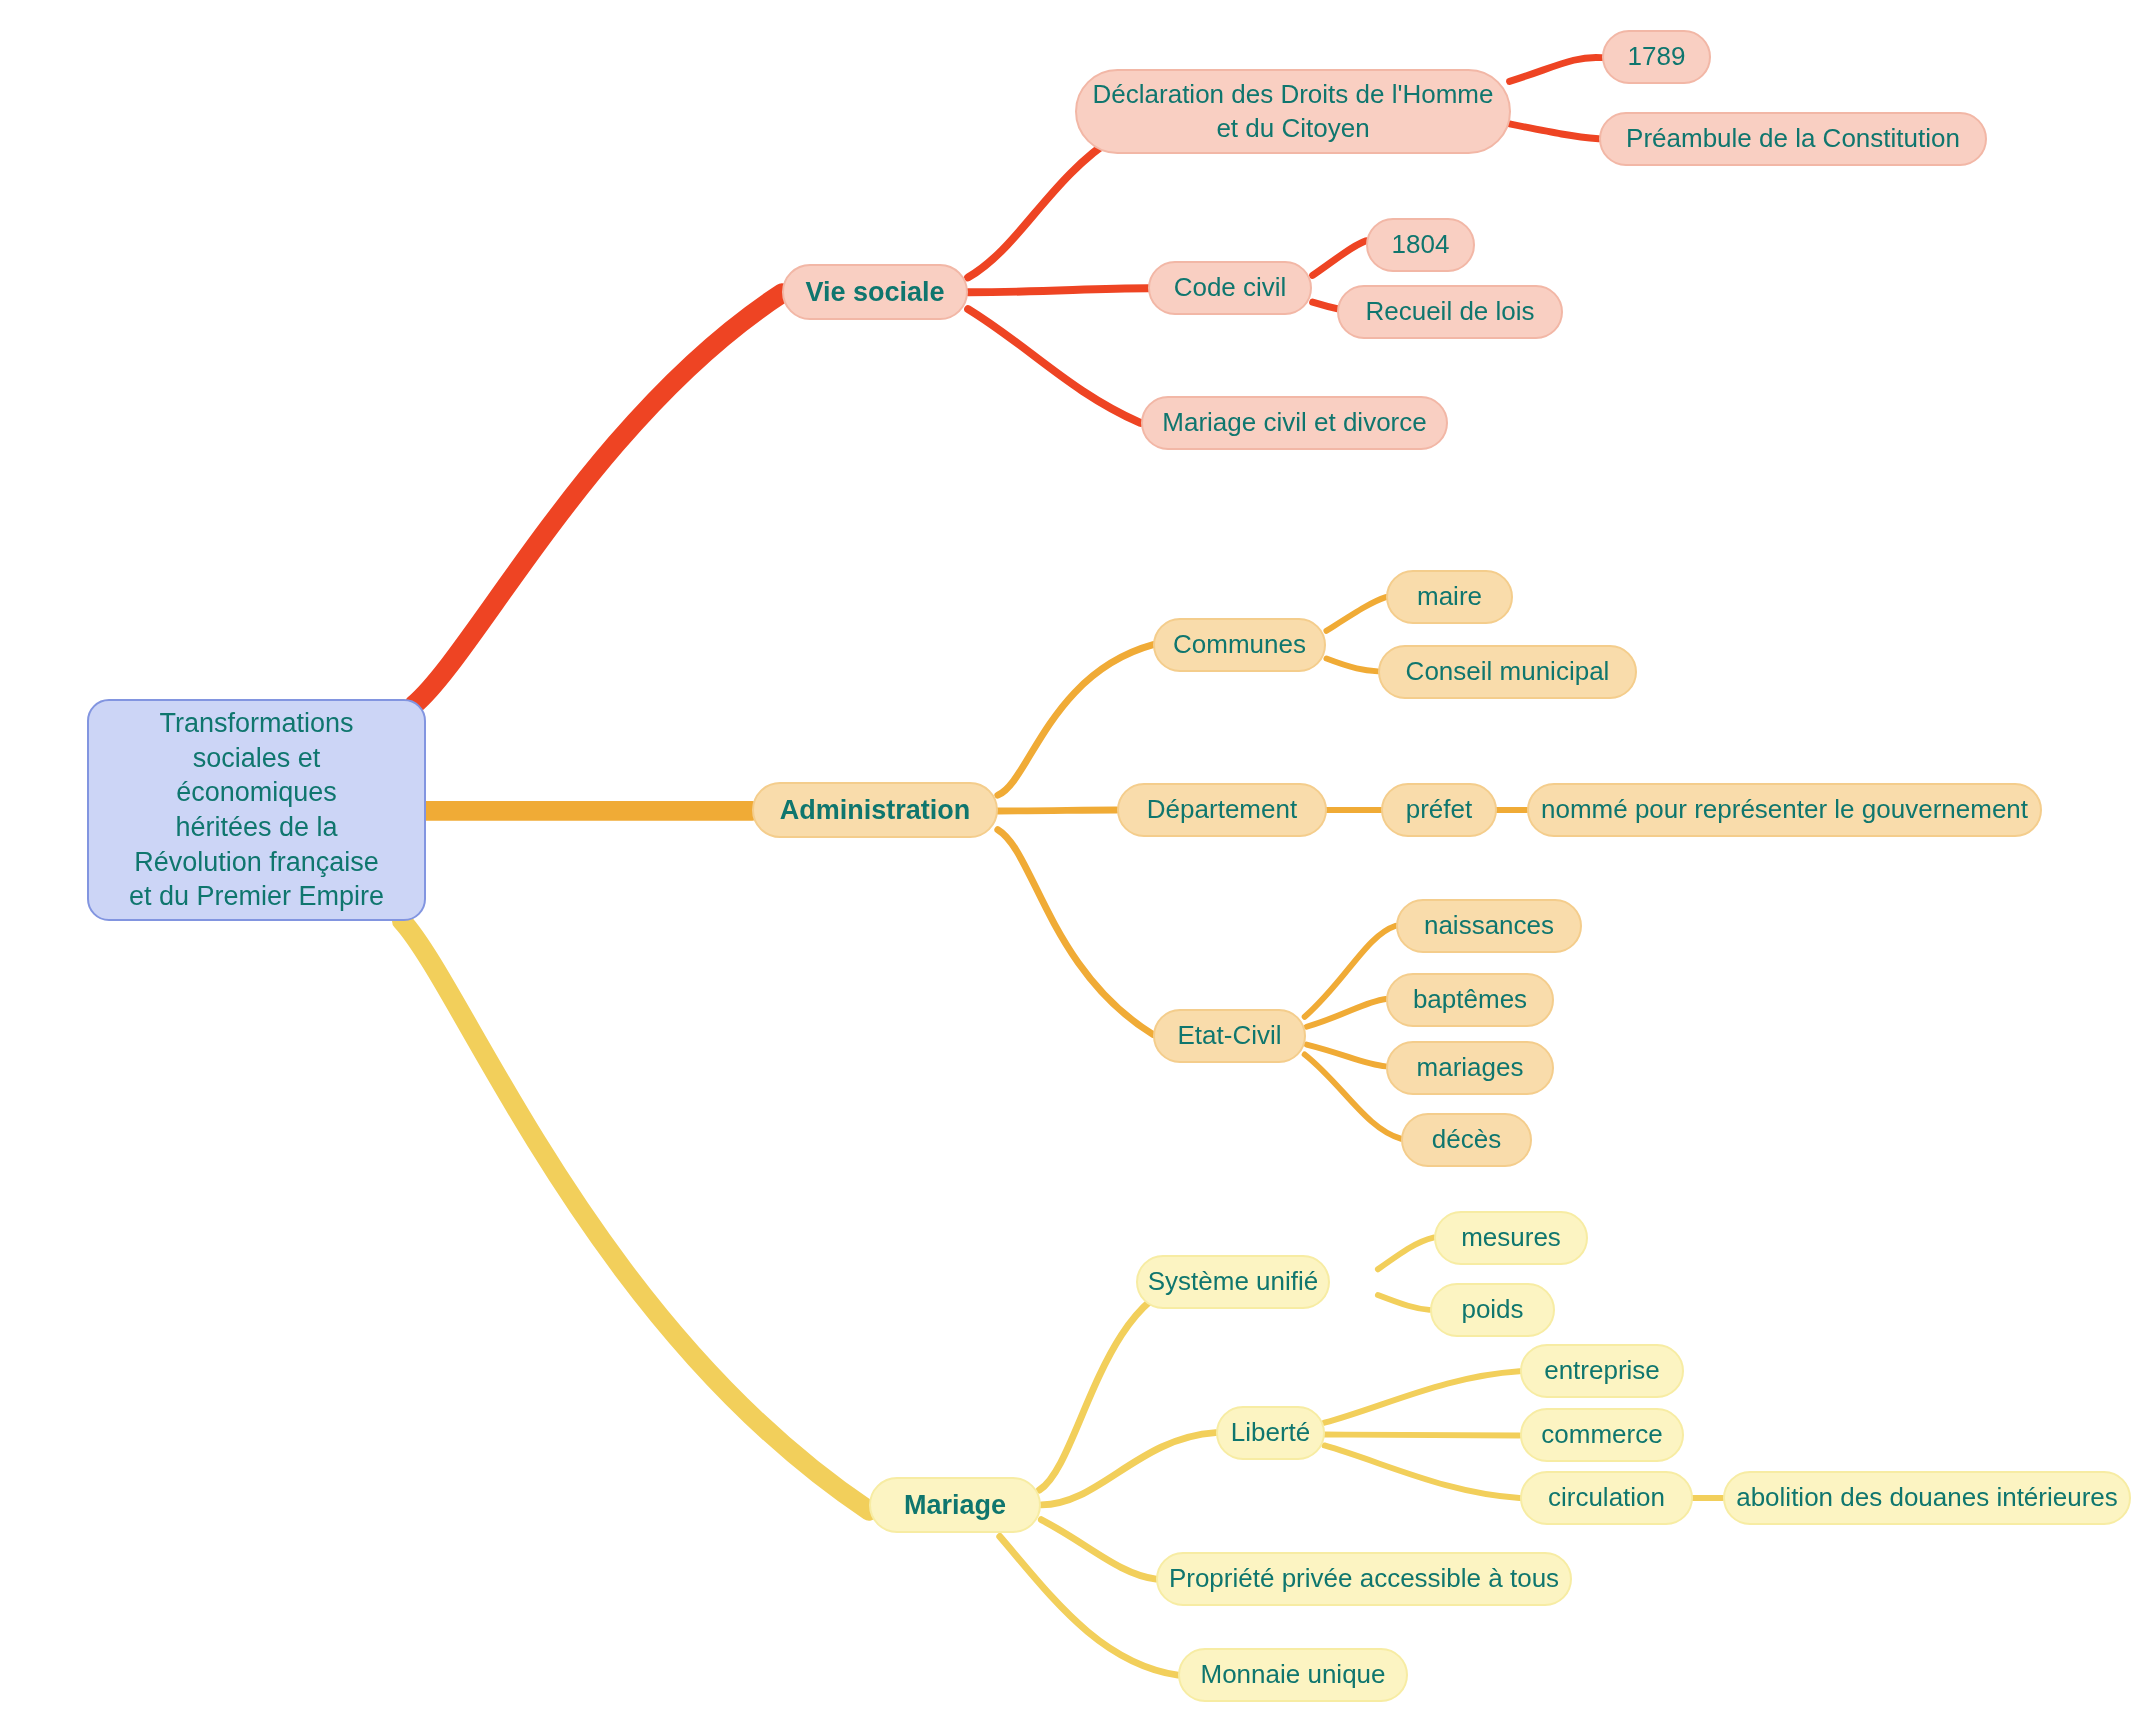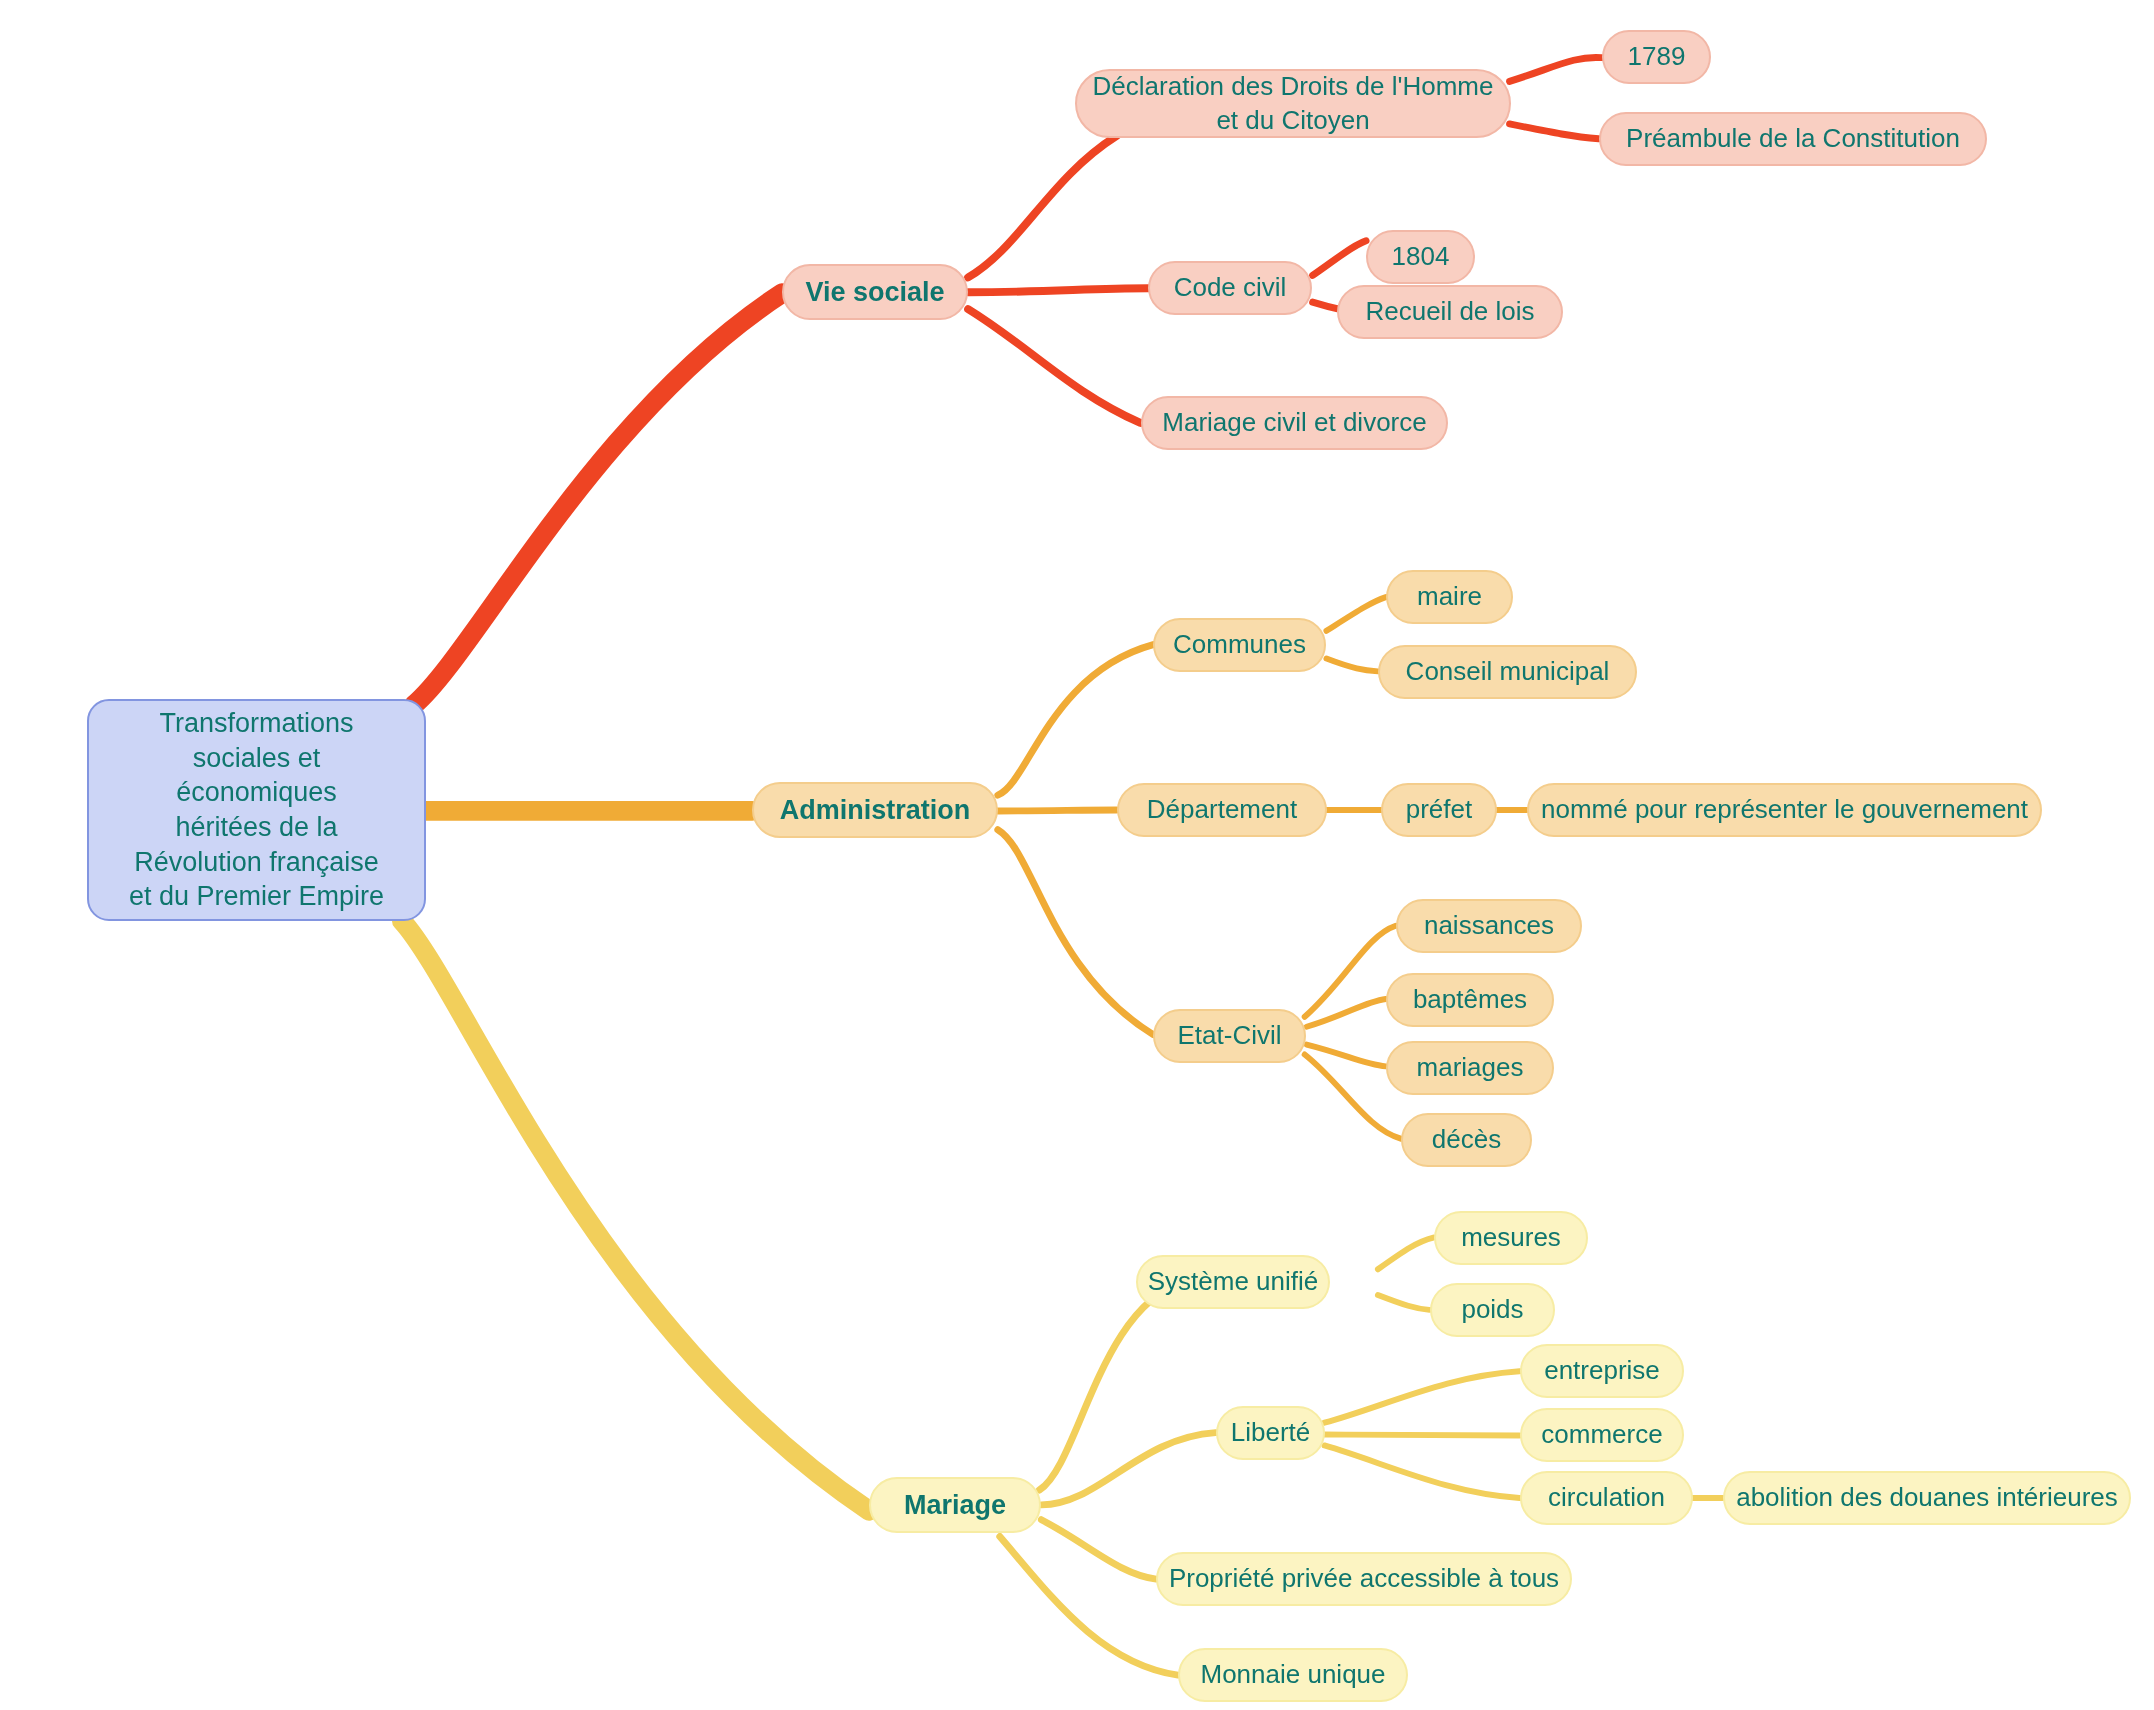--- a/index.html
+++ b/index.html
@@ -135,30 +135,30 @@
 
   <div class="node root" style="left:87px; top:699px; width:339px; height:222px;">Transformations
 sociales et
 économiques
 héritées de la
 Révolution française
 et du Premier Empire</div>
 
   <div class="node lvl1 pal-red" style="left:782px; top:264px; width:186px; height:56px;">Vie sociale</div>
 
-  <div class="node lvl2 pal-red" style="left:1075px; top:69px; width:436px; height:69px;">Déclaration des Droits de l'Homme
+  <div class="node lvl2 pal-red" style="left:1075px; top:69px; width:436px; height:85px;">Déclaration des Droits de l'Homme
 et du Citoyen</div>
 
   <div class="node lvl3 pal-red" style="left:1602px; top:30px; width:109px; height:54px;">1789</div>
 
   <div class="node lvl3 pal-red" style="left:1599px; top:112px; width:388px; height:54px;">Préambule de la Constitution</div>
 
   <div class="node lvl2 pal-red" style="left:1148px; top:261px; width:164px; height:54px;">Code civil</div>
 
-  <div class="node lvl3 pal-red" style="left:1366px; top:230px; width:109px; height:54px;">1804</div>
+  <div class="node lvl3 pal-red" style="left:1366px; top:218px; width:109px; height:54px;">1804</div>
 
   <div class="node lvl3 pal-red" style="left:1337px; top:285px; width:226px; height:54px;">Recueil de lois</div>
 
   <div class="node lvl2 pal-red" style="left:1141px; top:396px; width:307px; height:54px;">Mariage civil et divorce</div>
 
   <div class="node lvl1 pal-org" style="left:752px; top:782px; width:246px; height:56px;">Administration</div>
 
   <div class="node lvl2 pal-org" style="left:1153px; top:618px; width:173px; height:54px;">Communes</div>
 
   <div class="node lvl3 pal-org" style="left:1386px; top:570px; width:127px; height:54px;">maire</div>

